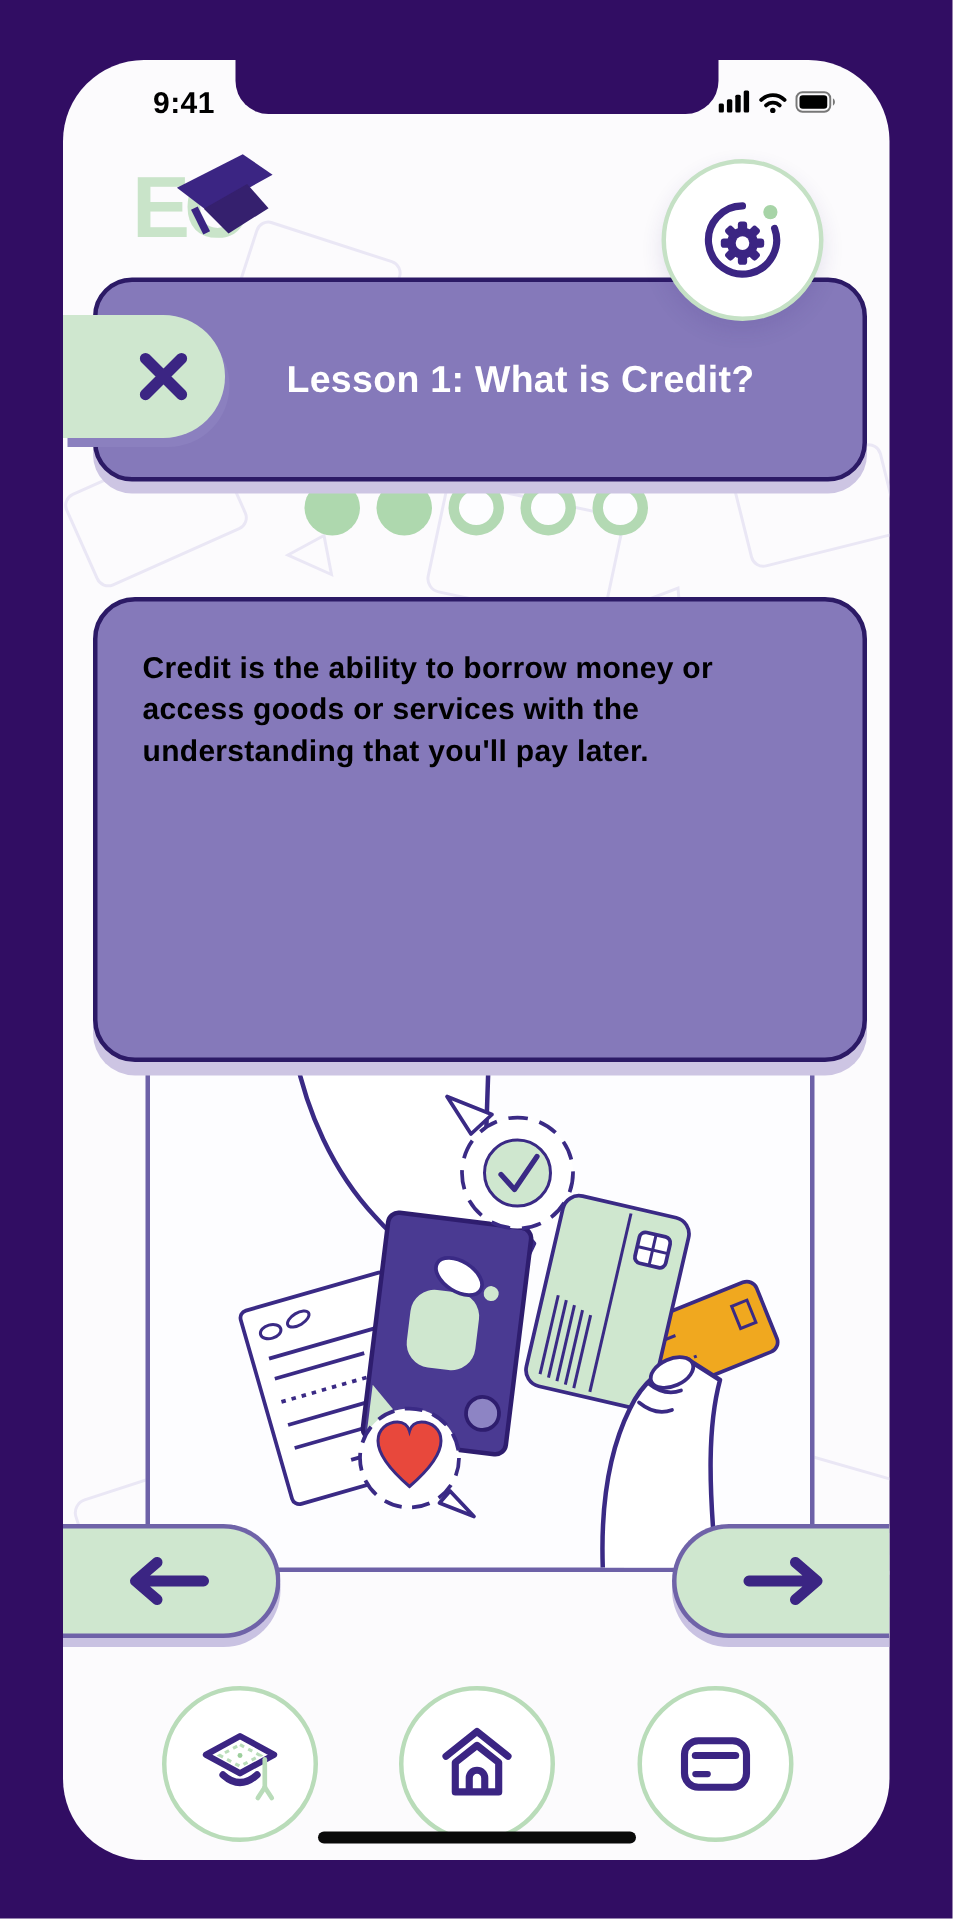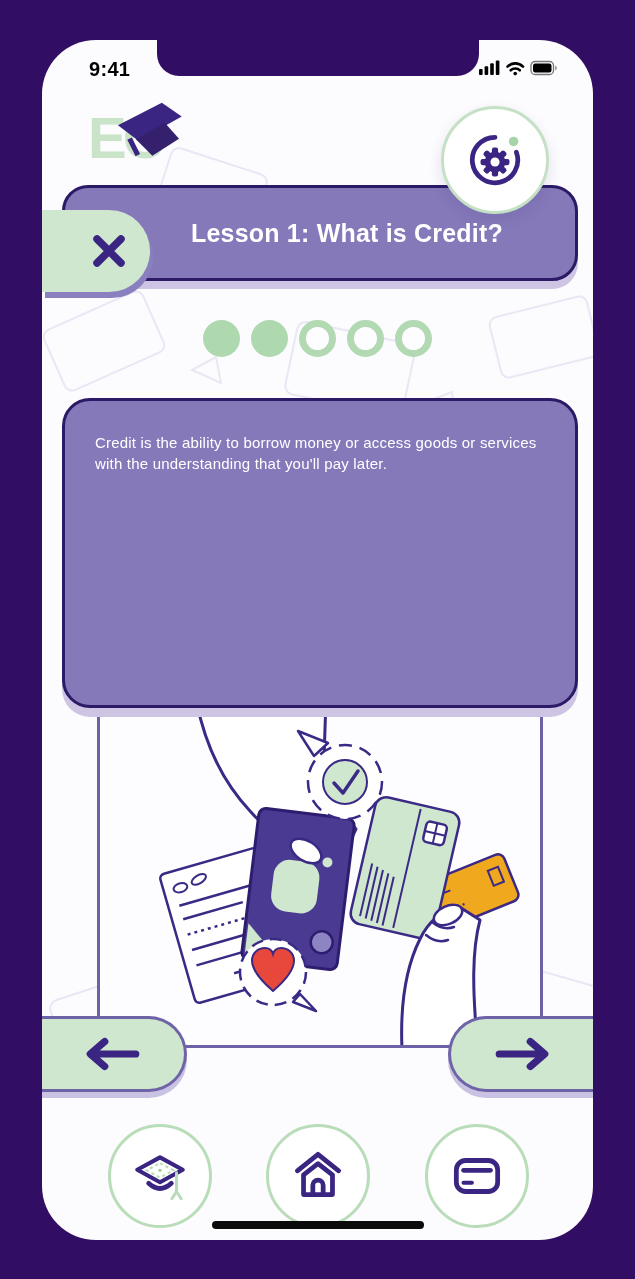--- a/index.html
+++ b/index.html
@@ -14,33 +14,33 @@
     position:absolute; left:42px; top:40px; width:551px; height:1200px;
     background:#fcfbfd; border-radius:54px; overflow:hidden;
   }
   .notch {
     position:absolute; left:50%; top:0; transform:translateX(-50%);
     width:322px; height:36px; background:#310d63;
     border-radius:0 0 22px 22px; z-index:6;
   }
   .bg-pattern { position:absolute; left:0; top:0; z-index:0; }
   .time {
-    position:absolute; left:47px; top:18px; font-size:20px; font-weight:700;
+    position:absolute; left:60px; top:18px; font-size:20px; font-weight:700;
     color:#000; letter-spacing:.3px; z-index:7;
   }
   .status-icons { position:absolute; right:34px; top:20px; z-index:7; }
   .logo { position:absolute; left:44px; top:58px; z-index:5; }
   .settings-btn {
     position:absolute; left:399px; top:66px; width:108px; height:108px;
     background:#fff; border:3px solid #c5e1c5; border-radius:50%;
     display:flex; align-items:center; justify-content:center; z-index:5;
     box-shadow:0 6px 14px rgba(60,40,120,.12); cursor:pointer;
   }
   .lesson-header {
-    position:absolute; left:20px; top:145px; width:516px; height:96px;
+    position:absolute; left:20px; top:145px; width:516px; height:136px;
     background:#8579ba; border:3px solid #2c1a66; border-radius:26px;
     box-shadow:0 8px 0 #cdc5e3; z-index:3;
   }
   .lesson-title {
     position:absolute; left:126px; top:0; height:100%; display:flex; align-items:center;
     color:#fff; font-size:25px; font-weight:700; letter-spacing:.2px;
   }
   .close-pill {
     position:absolute; left:0; top:170px; width:108px; height:82px;
     background:#cfe7cf; border-radius:0 41px 41px 0;
@@ -53,21 +53,21 @@
   }
   .dot { width:37px; height:37px; border-radius:50%; }
   .dot.filled { background:#aed8ae; }
   .dot.empty  { background:#fdfdff; border:7px solid #b3d9b3; }
   .lesson-card {
     position:absolute; left:20px; top:358px; width:516px; height:310px;
     background:#8579ba; border:3px solid #2c1a66; border-radius:28px;
     box-shadow:0 9px 0 #cdc5e3; z-index:2; padding:32px 30px;
   }
   .lesson-card p {
-    color:#ffffff; font-size:15px; font-weight:400; line-height:1.37; letter-spacing:.2px;
+    color:#000000; font-size:20px; font-weight:700; line-height:1.37; letter-spacing:.2px;
   }
   .lesson-card p + p { margin-top:28px; }
   .illo-card {
     position:absolute; left:55px; top:660px; width:446px; height:348px;
     background:#fdfdff; border:3px solid #6d61a7; z-index:1;
   }
   .nav-pill {
     position:absolute; top:976px; width:145px; height:76px; background:#cfe7cf;
     z-index:3; cursor:pointer; display:flex; align-items:center; justify-content:center;
     box-shadow:0 6px 0 #c9c2e2;

